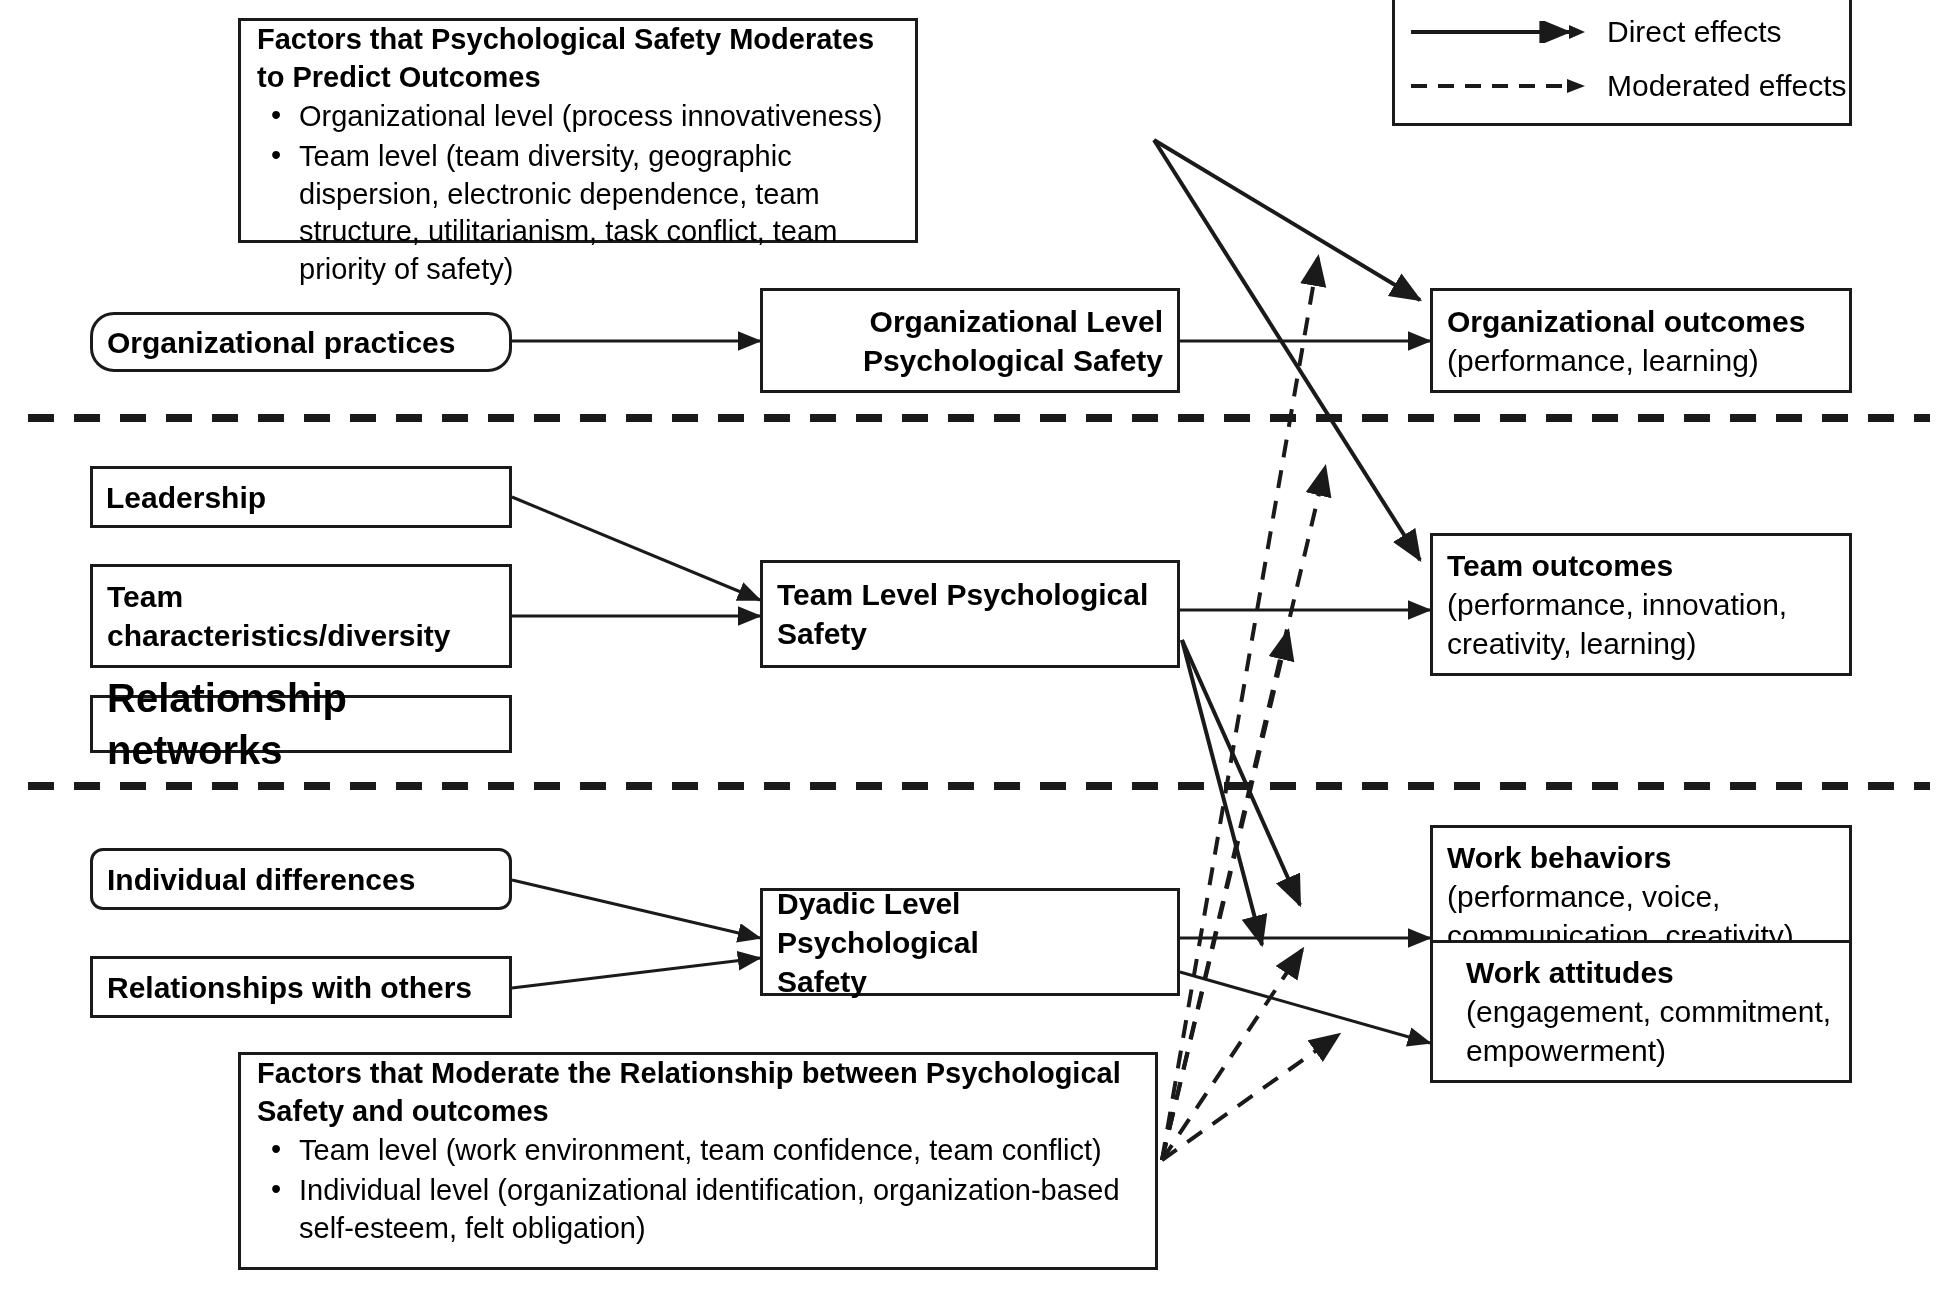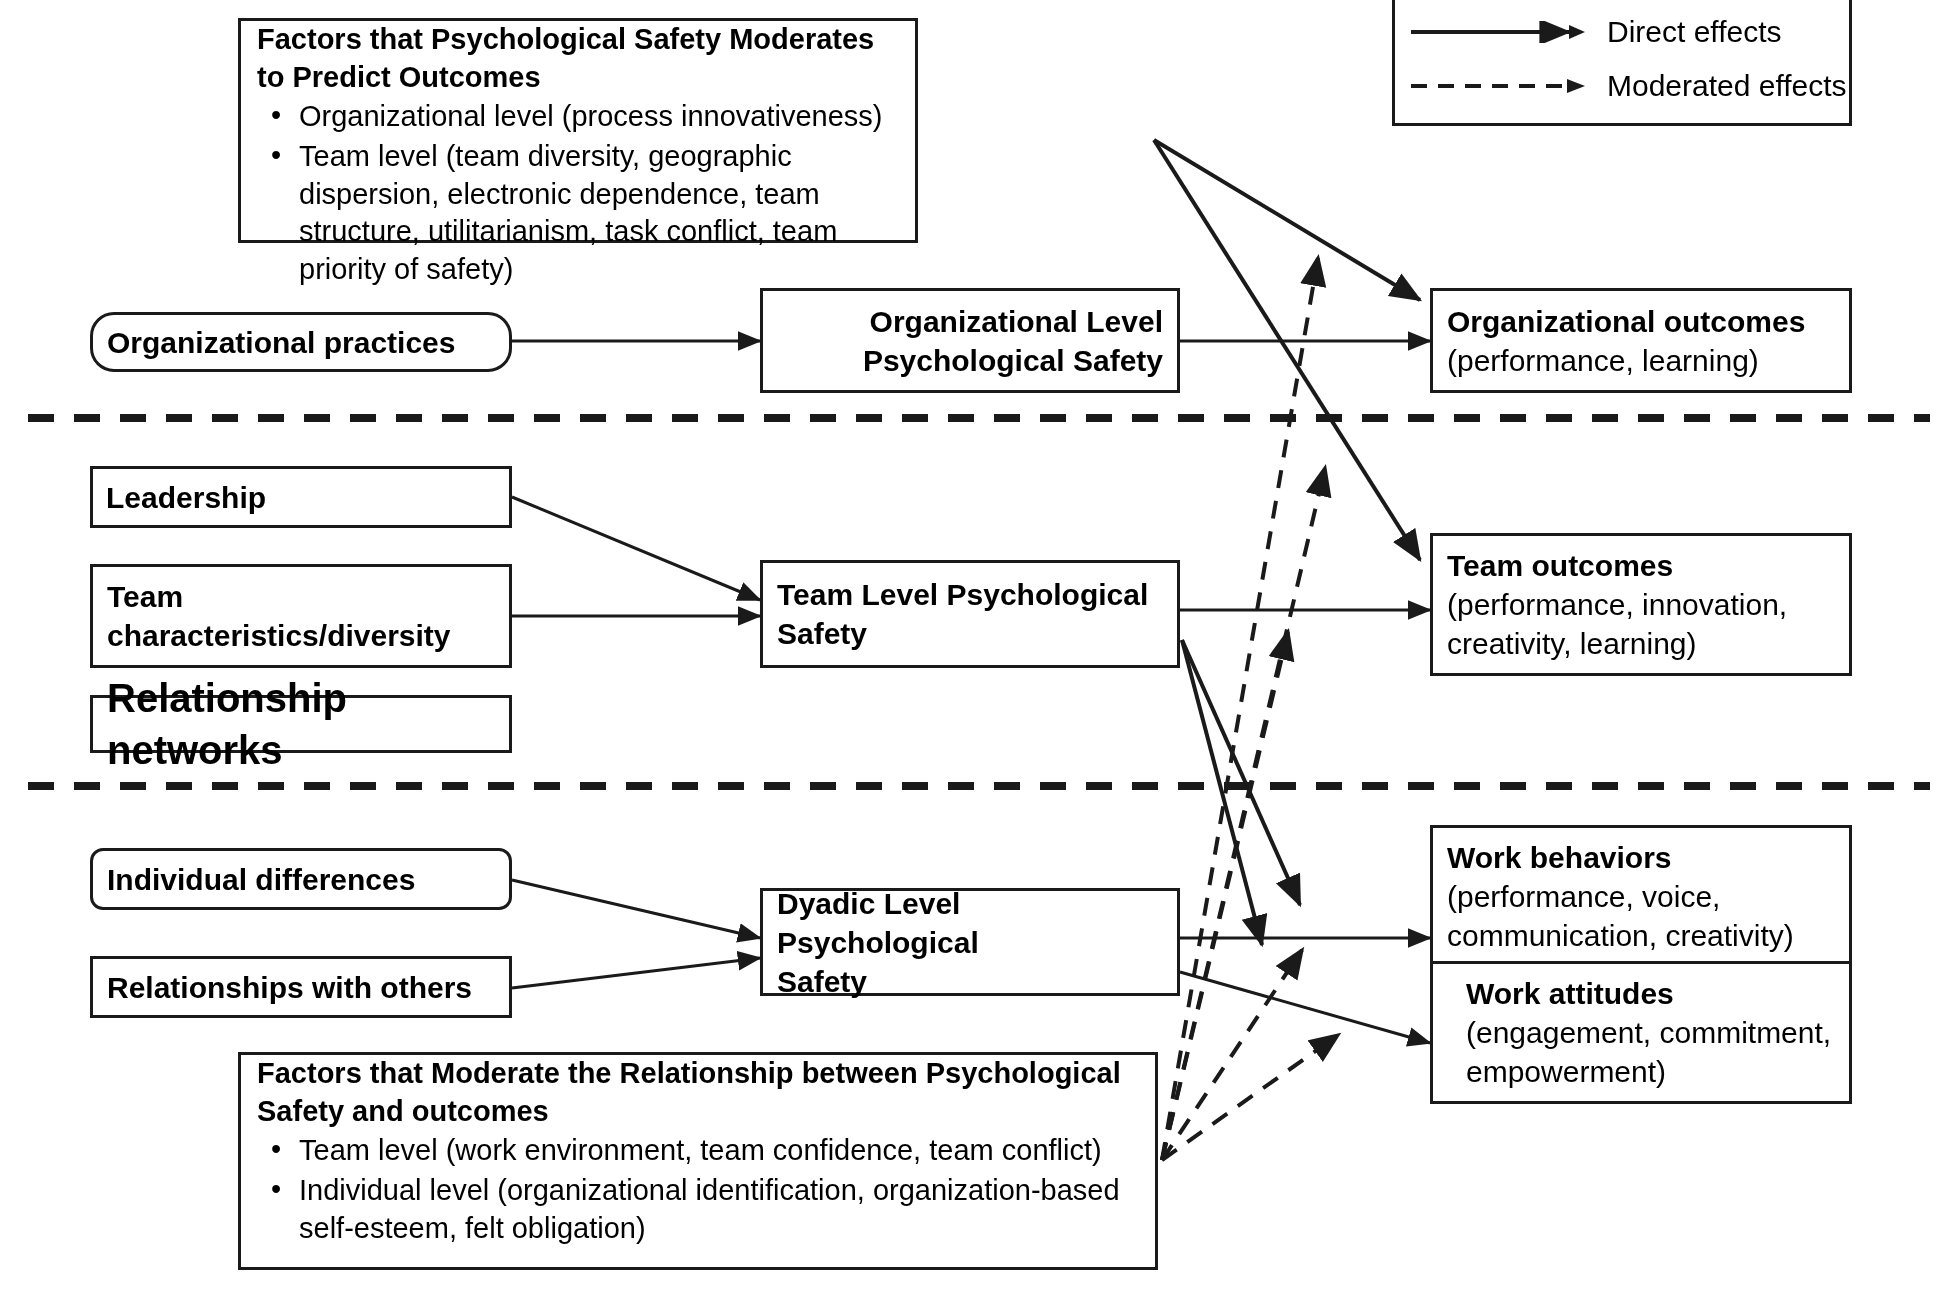--- a/index.html
+++ b/index.html
@@ -140,21 +140,21 @@
     <span class="hd">Dyadic Level Psychological</span>
     <span class="hd">Safety</span>
   </div>
 
   <div class="box" style="left:1430px;top:825px;width:422px;height:143px;font-size:30px;display:flex;flex-direction:column;justify-content:center;">
     <span class="hd">Work behaviors</span>
     <span class="sub">(performance, voice,</span>
     <span class="sub">communication, creativity)</span>
   </div>
 
-  <div class="box" style="left:1430px;top:961px;width:422px;height:143px;font-size:30px;display:flex;flex-direction:column;justify-content:center;padding-left:33px;">
+  <div class="box" style="left:1430px;top:940px;width:422px;height:143px;font-size:30px;display:flex;flex-direction:column;justify-content:center;padding-left:33px;">
     <span class="hd">Work attitudes</span>
     <span class="sub">(engagement, commitment,</span>
     <span class="sub">empowerment)</span>
   </div>
 
   <div class="box tight" style="left:238px;top:1052px;width:920px;height:218px;font-size:29px;">
     <div class="hd">Factors that Moderate the Relationship between Psychological</div>
     <div class="hd">Safety and outcomes</div>
     <ul class="bullets">
       <li><span class="bt">•</span><span>Team level (work environment, team confidence, team conflict)</span></li>

